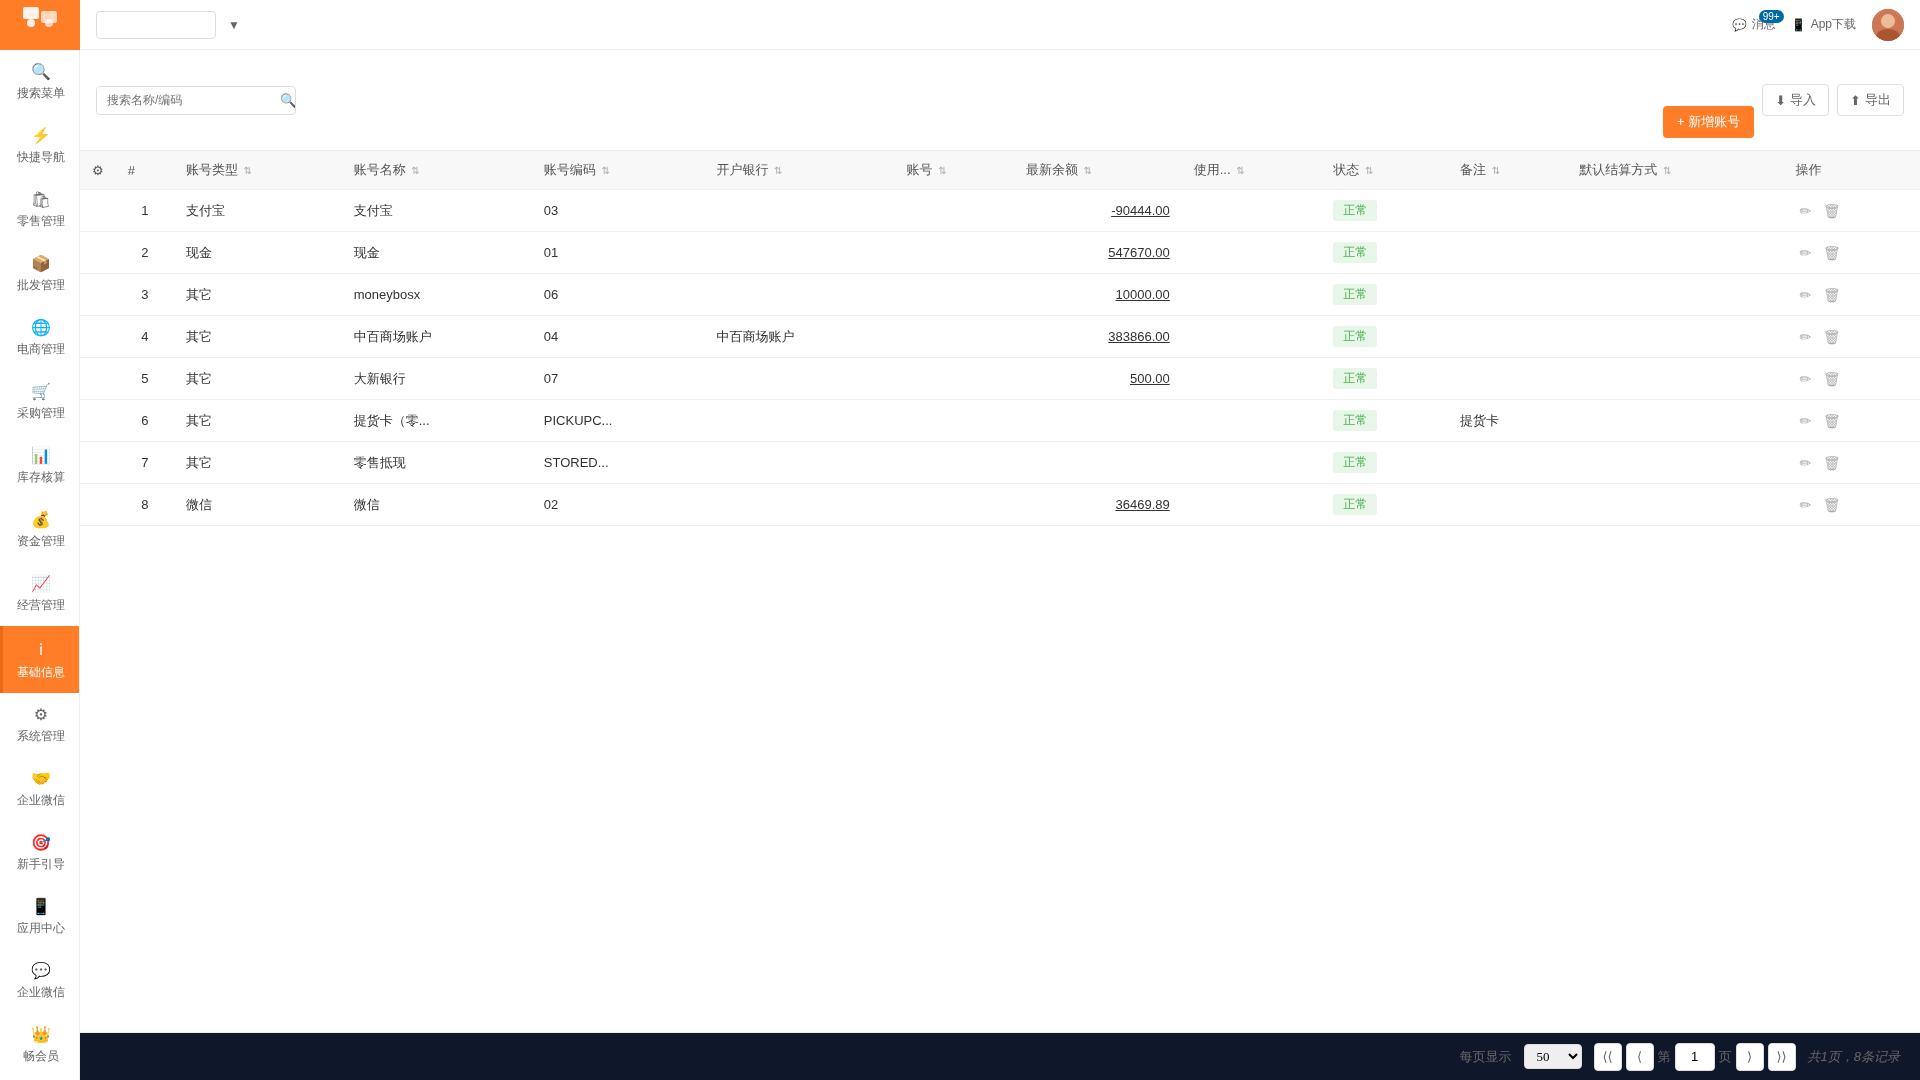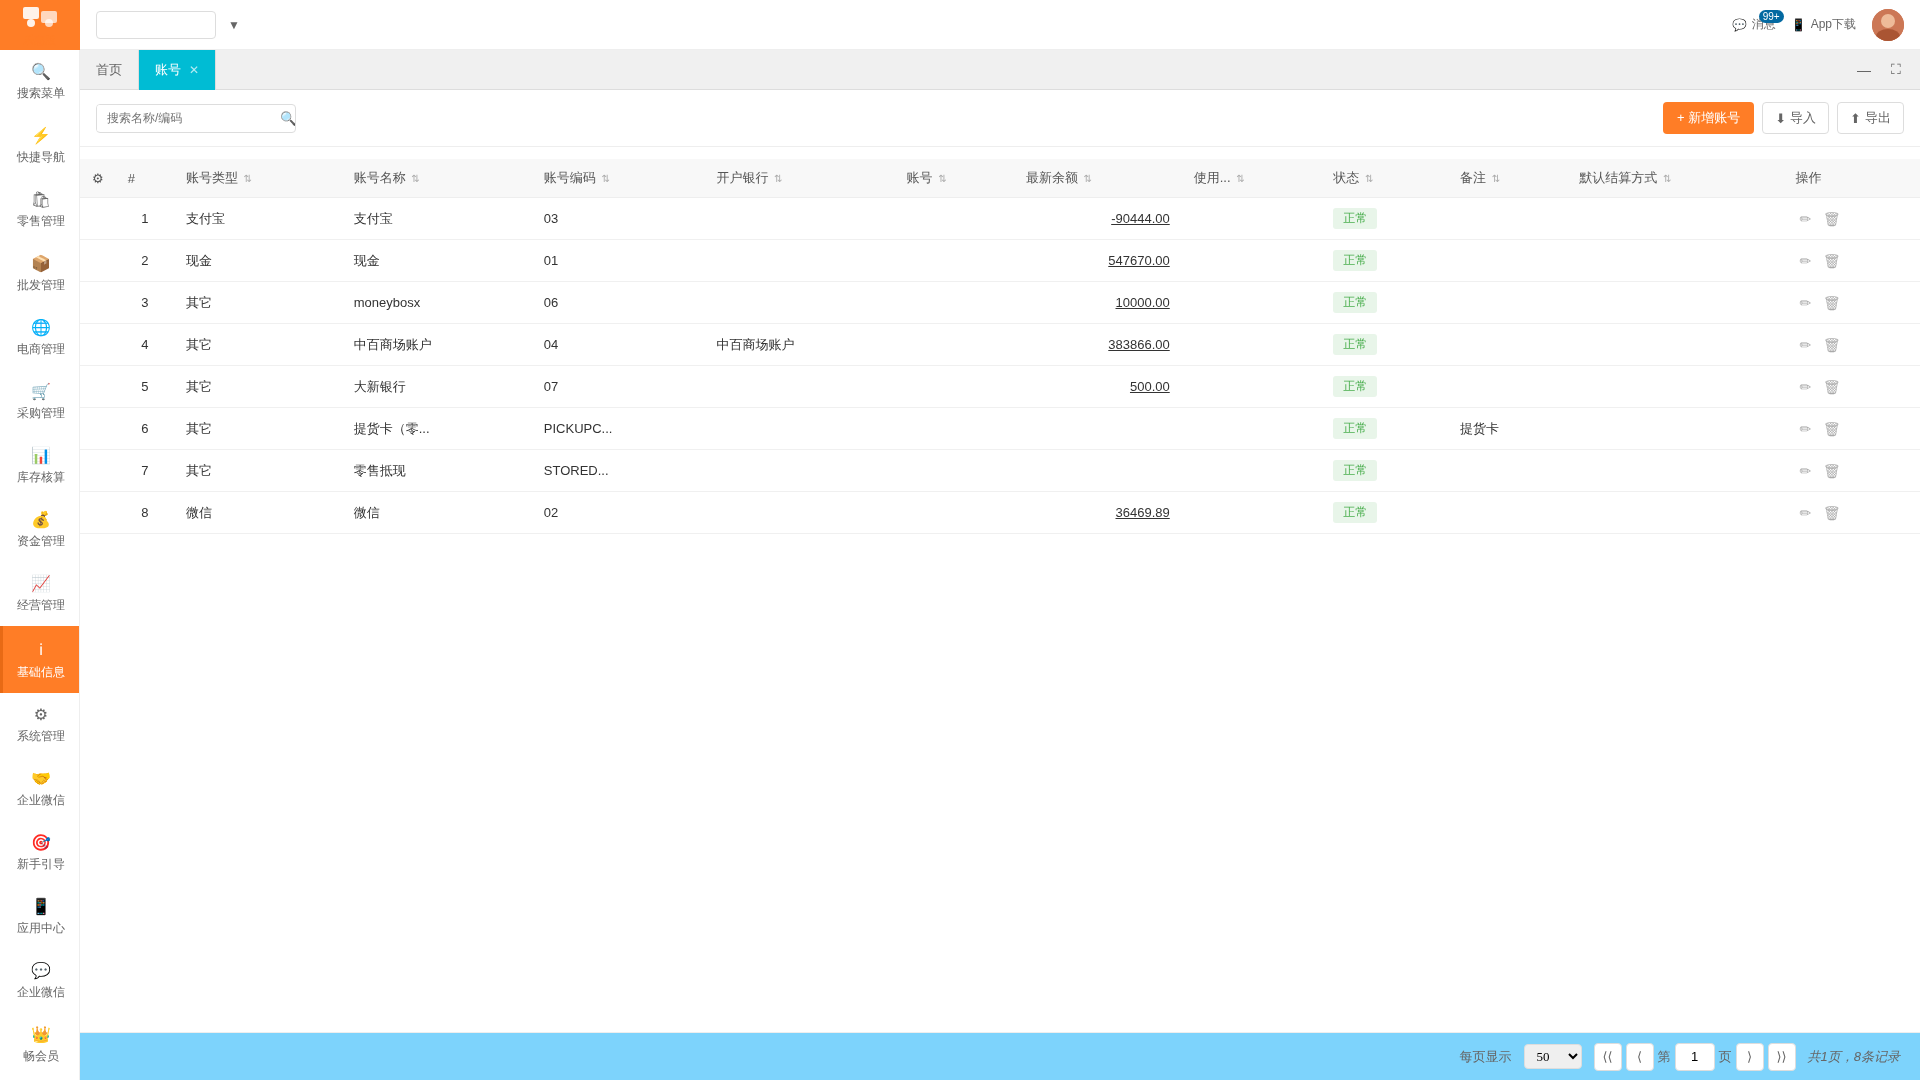--- a/index.html
+++ b/index.html
@@ -171,21 +171,20 @@
       font-size: 14px;
     }
 
     
     .content-area {
       flex: 1;
       display: flex;
       flex-direction: column;
       overflow: hidden;
       background: #fff;
-      gap: 12px;
     }
 
     
     .toolbar {
       padding: 12px 16px;
       display: flex;
       align-items: center;
       justify-content: space-between;
       border-bottom: 1px solid #eee;
       flex-shrink: 0;
@@ -217,20 +216,21 @@
       background: #ff7d26;
       color: #fff;
       border: none;
       border-radius: 4px;
       padding: 7px 14px;
       font-size: 13px;
       cursor: pointer;
       display: flex;
       align-items: center;
       gap: 4px;
+      margin-top: 44px;
     }
     .btn-outline {
       background: #fff;
       color: #666;
       border: 1px solid #ddd;
       border-radius: 4px;
       padding: 6px 12px;
       font-size: 13px;
       cursor: pointer;
       display: flex;
@@ -287,21 +287,21 @@
 
     
     .pagination-bar {
       height: 48px;
       display: flex;
       align-items: center;
       justify-content: flex-end;
       padding: 0 20px;
       gap: 12px;
       border-top: 1px solid #eee;
-      background: #7dd3fc;
+      background: #0f172a;
       flex-shrink: 0;
     }
     .page-size-label { color: #666; font-size: 13px; }
     .page-size-select {
       border: 1px solid #ddd;
       border-radius: 4px;
       padding: 3px 8px;
       font-size: 13px;
       cursor: pointer;
       font-family: Liberation Serif, serif;
@@ -434,33 +434,20 @@
       <div class="avatar">
         <svg width="32" height="32" viewBox="0 0 32 32">
           <rect width="32" height="32" fill="#cc7755"></rect>
           <circle cx="16" cy="12" r="7" fill="#eebb99"></circle>
           <ellipse cx="16" cy="28" rx="12" ry="8" fill="#aa5533"></ellipse>
         </svg>
       </div>
     </div>
   </div>
 
-  <div class="tab-bar">
-    <div class="tab-item">
-      <span>首页</span>
-    </div>
-    <div class="tab-item active">
-      <span>账号</span>
-      <span class="tab-close">✕</span>
-    </div>
-    <div class="tab-actions">
-      <div class="tab-action-btn">—</div>
-      <div class="tab-action-btn">⛶</div>
-    </div>
-  </div>
 
   <div class="content-area">
 
     <div class="toolbar">
       <div class="search-input-wrap">
         <input class="search-input" type="text" placeholder="搜索名称/编码" style="">
         <button class="search-btn">🔍</button>
       </div>
       <div class="toolbar-right">
         <button class="btn-primary">+ 新增账号</button>

